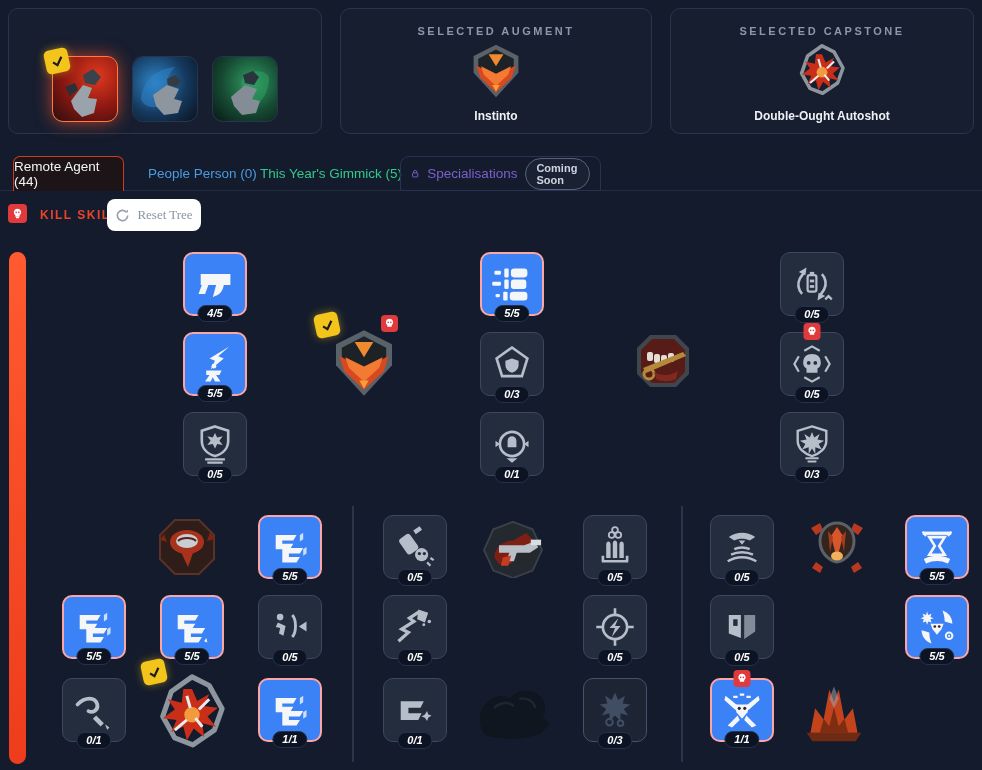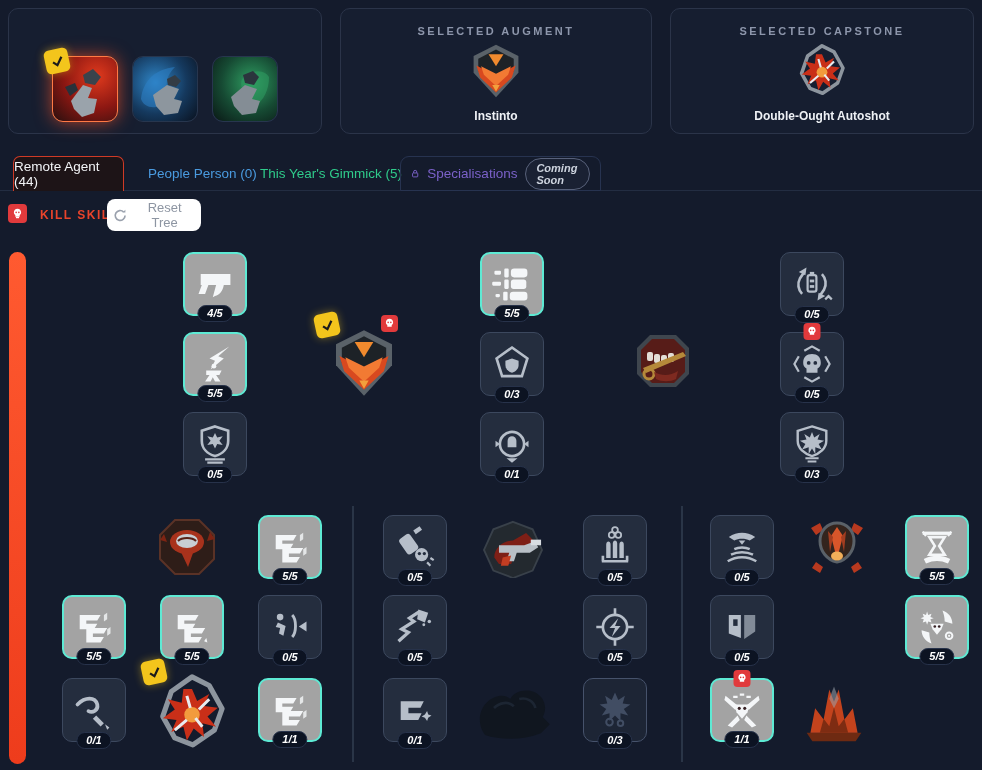--- a/index.html
+++ b/index.html
@@ -19,34 +19,34 @@
 
   .hexart{display:block;margin:0 auto;}
 
   
   .tabbar-line{position:absolute;left:0;top:190px;width:982px;height:1px;background:#232d42;}
   .tab{position:absolute;top:156px;height:35px;display:flex;align-items:center;font-size:13.5px;box-sizing:border-box;cursor:pointer;}
   .tab-active{left:13px;width:111px;justify-content:flex-start;background:#1d1417;border:1px solid #cf3a26;border-bottom:none;border-radius:7px 7px 0 0;color:#f2f4f7;z-index:2;}
   .tab-blue{left:148px;color:#4a9be0;}
   .tab-green{left:260px;color:#2fcb8b;}
   .tab-spec{left:400px;width:201px;border:1px solid #273350;border-radius:9px 9px 0 0;padding:0 10px;gap:8px;color:#7b61c9;}
-  .pill{border:1px solid #58617a;border-radius:999px;color:#cdd3de;font-size:11px;font-weight:bold;padding:3px 10px;background:#1a2133;font-style:italic;}
+  .pill{border:1px solid #58617a;border-radius:999px;color:#cdd3de;font-size:11px;font-weight:bold;padding:3px 10px;background:#1a2133;}
 
   
   .ks-icon{position:absolute;left:8px;top:204px;width:19px;height:19px;background:#e13a3c;border-radius:4px;display:flex;align-items:center;justify-content:center;}
   .ks-label{position:absolute;left:40px;top:208px;color:#e8432b;font-size:12px;font-weight:bold;letter-spacing:1.5px;}
-  .reset-btn{position:absolute;left:107px;top:199px;width:94px;height:32px;background:#ffffff;border:none;border-radius:8px;display:flex;align-items:center;justify-content:center;gap:7px;color:#8d95a2;font-size:13px;cursor:pointer;}
+  .reset-btn{position:absolute;left:107px;top:199px;width:94px;height:32px;background:#ffffff;border:none;border-radius:8px;display:flex;align-items:center;justify-content:center;gap:7px;color:#8d95a2;font-size:13px;cursor:pointer;font-family:Liberation Serif, serif;}
 
   
   .redbar{position:absolute;left:9px;top:252px;width:17px;height:512px;border-radius:9px;background:linear-gradient(#ff5a30,#ee3c1c);}
   .divider{position:absolute;top:506px;width:2px;height:256px;background:#2a3547;}
 
   .tile{position:absolute;width:64px;height:64px;border-radius:10px;box-sizing:border-box;display:flex;align-items:center;justify-content:center;cursor:pointer;}
   .tile.un{background:#242d3e;border:1px solid #3c485e;color:#b6bec9;}
-  .tile.inv{background:#a3a3a3;border:2px solid #5eead4;color:#f4f6f8;}
+  .tile.inv{background:#3b82f6;border:2px solid #fca5a5;color:#f4f6f8;}
   .tile.dim{background:#1d2535;border:1px solid #46526b;color:#414d63;}
   .tile svg{width:44px;height:44px;}
   .pips{position:absolute;bottom:-8px;left:50%;transform:translateX(-50%);background:#0c1322;border:1px solid #27324a;color:#fff;
         font-size:11px;font-style:italic;font-weight:bold;padding:1px 9px 2px;border-radius:10px;white-space:nowrap;}
   .artwrap{position:absolute;cursor:pointer;}
 
   .kbadge{position:absolute;top:-10px;left:50%;transform:translateX(-50%);width:17px;height:17px;background:#e13a3c;border-radius:4px;
           display:flex;align-items:center;justify-content:center;z-index:3;}
   .kbadge svg,.ks-icon svg{width:11px;height:11px;}
   .cbadge{position:absolute;width:24px;height:24px;background:#f3c51c;border-radius:5px;transform:rotate(-12deg);z-index:3;

